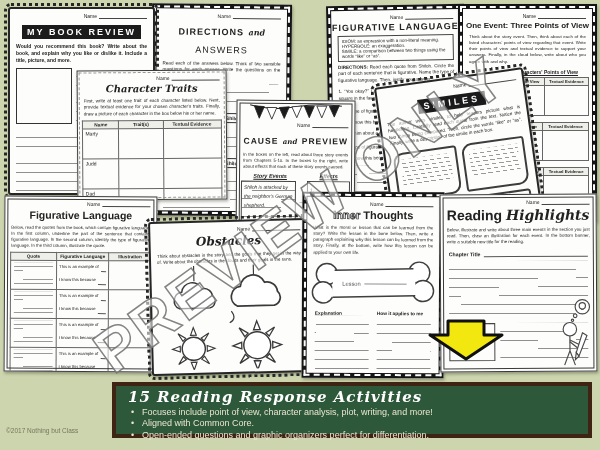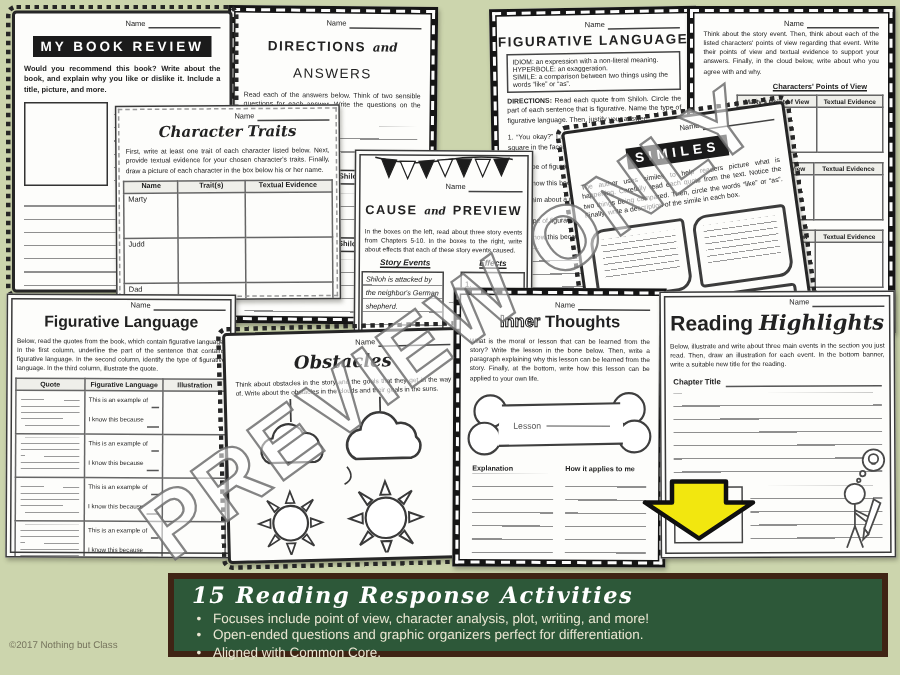--- a/index.html
+++ b/index.html
@@ -170,20 +170,21 @@
         <span class="blankline"></span>
     </div>
     <div class="lines" style="margin:5px 6px 0;height:60px;"></div>
   </div>
 
   <div class="sheet b-check" style="left:458px;top:4px;width:139px;height:218px;z-index:5;">
     <div class="nameline">
       <span>Name</span>
         <span class="nblank"></span>
     </div>
+    <div class="ttlrow" style="font-weight:bold;font-size:8px;">One Event: Three Points of View</div>
     <div class="dir" style="font-size:4.4px;">Think about the story event. Then, think about each of the listed characters' points of view regarding that event. Write their points of view and textual evidence to support your answers. Finally, in the cloud below, write about who you agree with and why.</div>
     <div style="font-size:5px;font-weight:bold;text-decoration:underline;text-align:right;padding:3px 14px 0 0;">Characters' Points of View</div>
     <table class="povtable">
       <thead>
           <tr>
         <th>Marty's Point of View</th>
         <th>Textual Evidence</th>
       </tr>
         </thead>
       <tbody>
@@ -503,19 +504,19 @@
   <div id="watermark">PREVIEW ONLY</div>
 
   <svg id="callout-arrow" width="76" height="42" viewBox="0 0 76 42">
     <polygon points="20,2 56,2 56,16 74,16 38,40 2,16 20,16" fill="#f2e70f" stroke="#101010" stroke-width="3" stroke-linejoin="round"></polygon>
   </svg>
 
   <div id="banner">
     <h1>15 Reading Response Activities</h1>
     <ul>
       <li>Focuses include point of view, character analysis, plot, writing, and more!</li>
+      <li>Aligned with Common Core.</li>
       <li>Open-ended questions and graphic organizers perfect for differentiation.</li>
-      <li>Aligned with Common Core.</li>
     </ul>
   </div>
 
   <div id="copyright">©2017 Nothing but Class</div>
 </div>
 
 </body></html>

